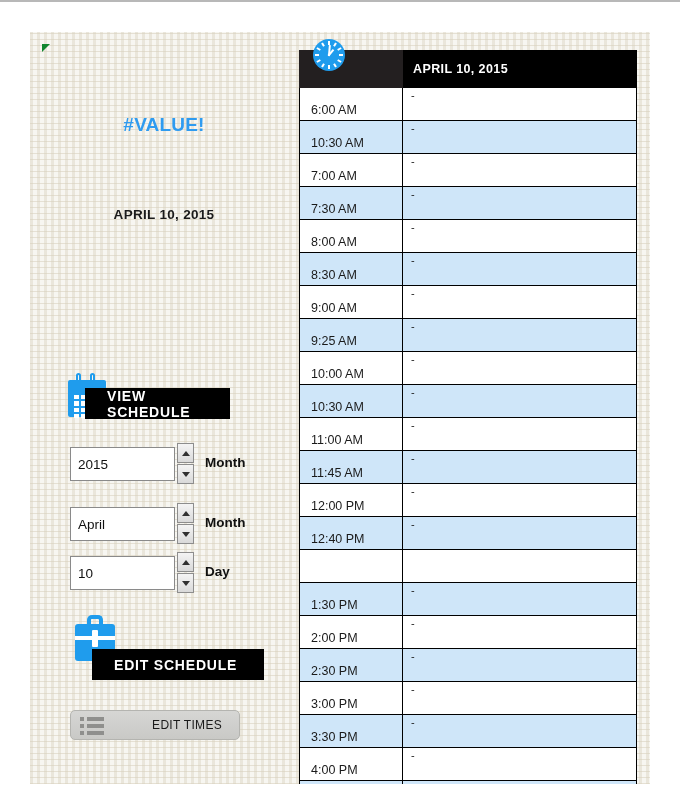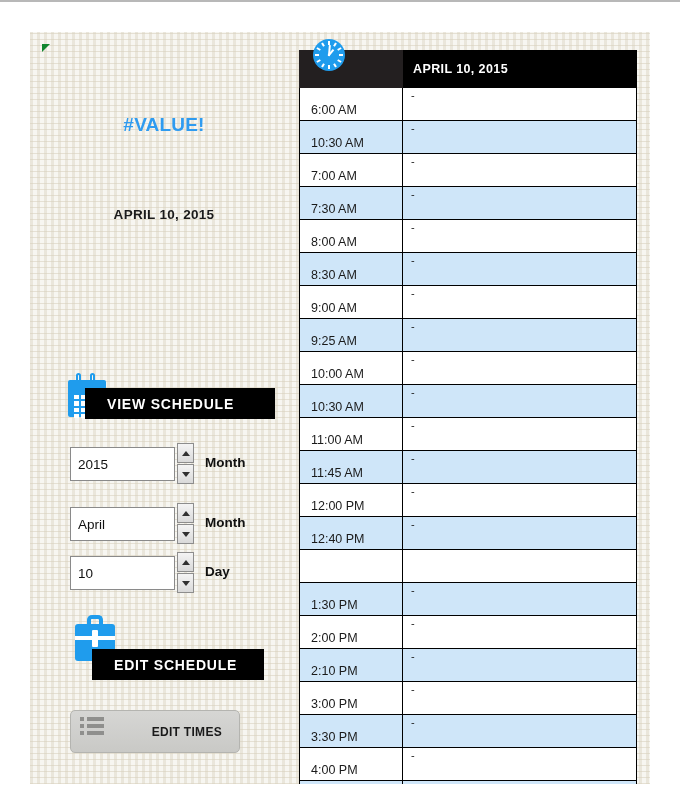--- a/index.html
+++ b/index.html
@@ -73,21 +73,21 @@
     background: #000000;
     color: #ffffff;
     font-size: 14px;
     font-weight: bold;
     letter-spacing: 0.8px;
     display: flex;
     align-items: center;
     padding-left: 22px;
     box-sizing: border-box;
   }
-  #view-schedule-bar { left: 55px; top: 356px; width: 190px; }
+  #view-schedule-bar { left: 55px; top: 356px; width: 145px; }
   #edit-schedule-bar { left: 62px; top: 617px; width: 172px; }
 
   
   .calendar-icon {
     position: absolute;
     left: 38px; top: 341px;
     width: 38px; height: 44px;
   }
   .calendar-icon .ring {
     position: absolute;
@@ -205,27 +205,27 @@
     font-size: 13.5px;
     font-weight: bold;
     color: #111111;
     white-space: nowrap;
   }
 
   
   .grey-button {
     position: absolute;
     left: 40px;
-    width: 170px; height: 43px;
+    width: 170px; height: 30px;
     background: linear-gradient(to bottom, #d6d6d4 0%, #c9c9c6 100%);
     border: 1px solid #b4b4b0;
     border-radius: 5px;
     box-sizing: border-box;
     font-size: 12px;
-    font-weight: bold;
+    font-weight: normal;
     color: #1a1a1a;
     letter-spacing: 0.3px;
     display: flex;
     align-items: center;
     justify-content: flex-end;
     padding-right: 17px;
   }
   #edit-times-button { top: 678px; }
   #add-event-button  { top: 728px; }
 
@@ -543,21 +543,21 @@
         </tr>
         <tr class="alt">
           <td class="time-cell">1:30 PM</td>
           <td class="event-cell">-</td>
         </tr>
         <tr>
           <td class="time-cell">2:00 PM</td>
           <td class="event-cell">-</td>
         </tr>
         <tr class="alt">
-          <td class="time-cell">2:10 PM</td>
+          <td class="time-cell">2:30 PM</td>
           <td class="event-cell">-</td>
         </tr>
         <tr>
           <td class="time-cell">3:00 PM</td>
           <td class="event-cell">-</td>
         </tr>
         <tr class="alt">
           <td class="time-cell">3:30 PM</td>
           <td class="event-cell">-</td>
         </tr>

